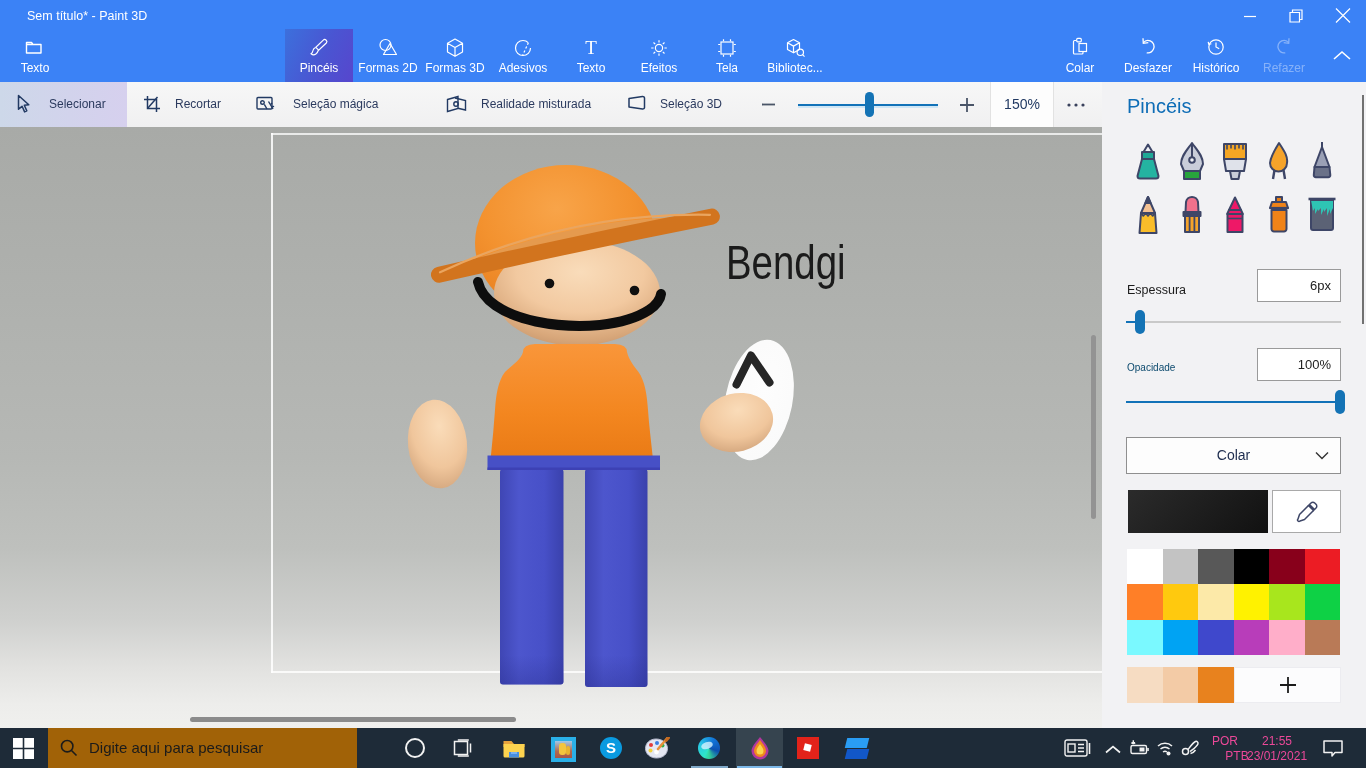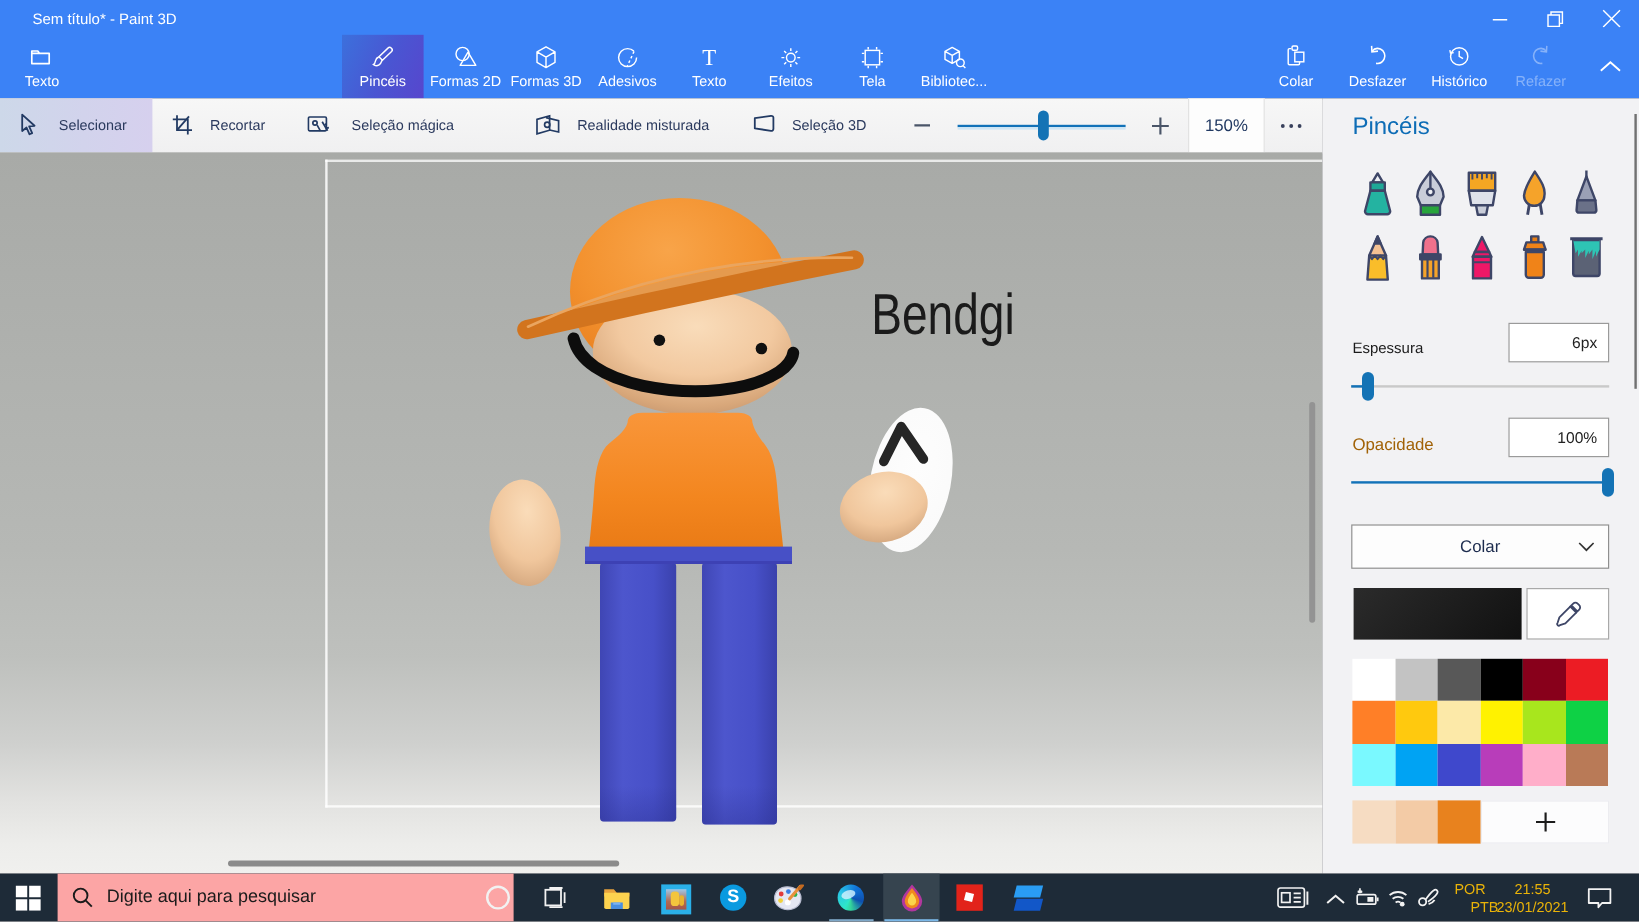--- a/index.html
+++ b/index.html
@@ -27,23 +27,23 @@
 #bendgi{position:absolute;left:726px;top:107.5px;font-size:48px;color:#1b1b1b;transform:scaleX(.80);transform-origin:0 0;letter-spacing:0px;}
 #hsb{position:absolute;left:190px;top:590px;width:326px;height:5px;border-radius:3px;background:#8b8b8b;}
 #vsb{position:absolute;left:1091px;top:208px;width:5px;height:184px;border-radius:3px;background:#939393;}
 
 #panel{position:absolute;left:1102px;top:82px;width:264px;height:646px;background:#f2f2f4;}
 #ptitle{position:absolute;left:25px;top:13px;font-size:20px;color:#0e6db6;}
 .pin{position:absolute;background:#fff;border:1px solid #9a9a9a;font-size:13px;color:#222;}
 #psb{position:absolute;left:260px;top:13px;width:2px;height:229px;background:#717171;}
 
 #tbar{position:absolute;left:0;top:728px;width:1366px;height:40px;background:#1e2b38;}
-#search{position:absolute;left:48px;top:0;width:380px;height:40px;background:#fca5a5;}
+#search{position:absolute;left:48px;top:0;width:309px;height:40px;background:#a16207;}
 #search span{position:absolute;left:41px;top:11px;font-size:15px;color:#1b1b1b;}
-.tray{position:absolute;color:#eab308;font-size:12px;}
+.tray{position:absolute;color:#ec4899;font-size:12px;}
 </style></head>
 <body>
 <div id="stage">
   <div id="ribbon">
     <div id="title">Sem título* - Paint 3D</div>
     <svg class="abs" style="left:1239px;top:8px" width="24" height="16">
         <path d="M5 8.5 H17" stroke="#fff" stroke-width="1.2" fill="none"></path>
       </svg>
     <svg class="abs" style="left:1287px;top:7px" width="20" height="16">
         <path d="M3 5.5 H12.5 V15 H3 Z" stroke="#fff" stroke-width="1.2" fill="none"></path>
@@ -352,21 +352,21 @@
         <path d="M184 60 h22 v28 a2 2 0 0 1 -2 2 h-18 a2 2 0 0 1 -2 -2 Z" fill="#5b6275"></path>
         <path d="M184 60 h22 v8 l-3 6 v-5 l-3 7 v-8 l-3 4 v-3 l-3 6 v-7 l-3 3 v-2 l-3 5 v-6 l-2 3 Z" fill="#2ec4b4" stroke="none"></path>
         <path d="M184 60 h22" stroke-width="2" fill="none"></path>
       </g>
     </svg>
     <div class="abs" style="left:25px;top:201px;font-size:12.5px;color:#1b1b1b">Espessura</div>
     <div class="pin" style="left:155px;top:187px;width:84px;height:33px;text-align:right;line-height:31px;padding-right:9px">6px</div>
     <div class="abs" style="left:24px;top:239px;width:215px;height:2px;background:#c9c9c9"></div>
     <div class="abs" style="left:24px;top:239px;width:11px;height:2px;background:#1272b8"></div>
     <div class="abs" style="left:33px;top:228px;width:10px;height:24px;border-radius:5px;background:#1473b5"></div>
-    <div class="abs" style="left:25px;top:280px;font-size:14px;color:#a16207">Opacidade</div>
+    <div class="abs" style="left:25px;top:280px;font-size:10px;color:#0c4a6e">Opacidade</div>
     <div class="pin" style="left:155px;top:266px;width:84px;height:33px;text-align:right;line-height:31px;padding-right:9px">100%</div>
     <div class="abs" style="left:24px;top:319px;width:215px;height:2px;background:#1272b8"></div>
     <div class="abs" style="left:233px;top:308px;width:10px;height:24px;border-radius:5px;background:#1473b5"></div>
     <div class="abs" style="left:24px;top:355px;width:215px;height:37px;background:#fdfdfd;border:1px solid #8f8f8f;text-align:center;line-height:35px;font-size:14px;color:#1d2c4e">Colar</div>
     <svg class="abs" style="left:212px;top:368px" width="16" height="12">
         <path d="M2 2.5 L8 8.5 L14 2.5" stroke="#333" stroke-width="1.4" fill="none"></path>
       </svg>
     <div class="abs" style="left:26px;top:408px;width:140px;height:43px;background:linear-gradient(135deg,#2b2b2b,#111)"></div>
     <div class="abs" style="left:170px;top:408px;width:69px;height:43px;background:#fff;border:1px solid #a9a9a9"></div>
     <svg class="abs" style="left:193px;top:418px" width="24" height="24" viewBox="0 0 24 24">

